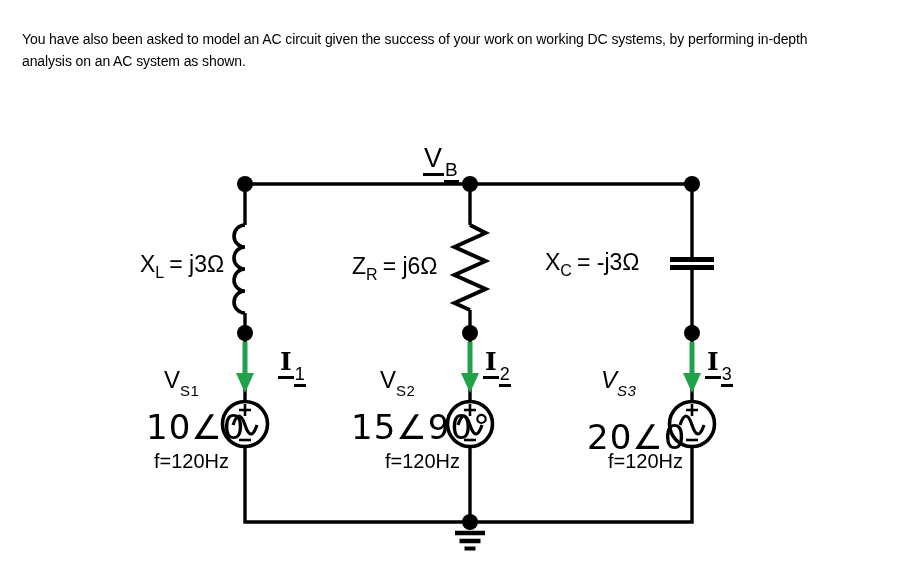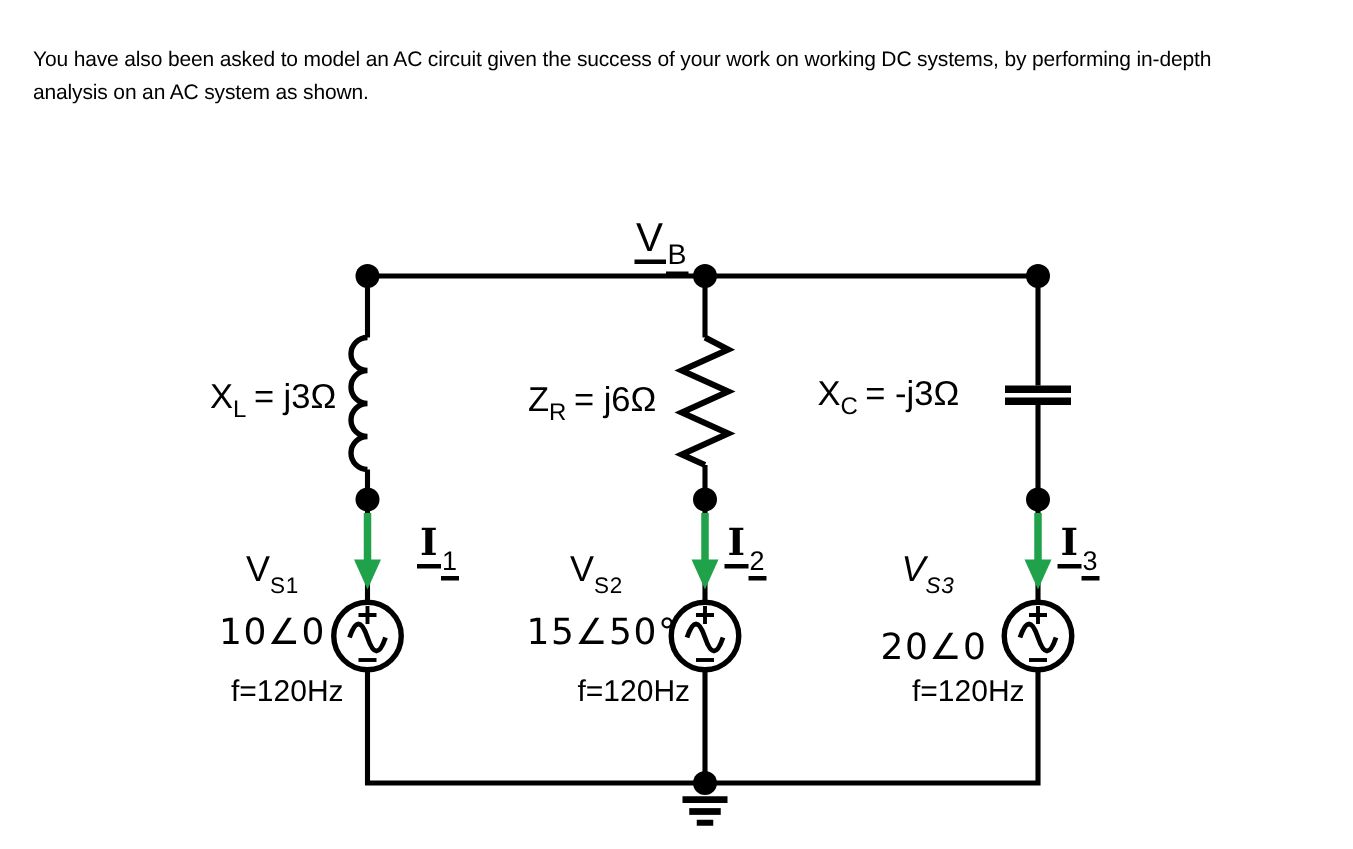--- a/index.html
+++ b/index.html
@@ -15,21 +15,21 @@
     font-size:14px;line-height:1.55;font-weight:500;letter-spacing:-0.1px;
   }
   
   #circuit-svg{left:0;top:0;width:902px;height:566px;}
   
   .comp-label{font-size:23px;white-space:nowrap;}
   .comp-label .sub{font-size:16px;position:relative;top:6px;}
   .comp-label .val{margin-left:5px;}
   .src-name{font-size:24px;white-space:nowrap;}
   .src-name .sub{font-size:15px;position:relative;top:8px;letter-spacing:0.5px;margin-top:35px;}
-  .phasor-val{font-size:24px;white-space:nowrap;font-family:"DejaVu Sans",sans-serif;letter-spacing:1px;}
+  .phasor-val{font-size:34px;white-space:nowrap;font-family:"DejaVu Sans",sans-serif;letter-spacing:1px;}
   .freq{font-size:20px;font-weight:500;white-space:nowrap;}
   
   .vb-base{font-size:27px;border-bottom:3px solid #000;padding:0 2px 0 1px;}
   .vb-sub{font-size:19px;border-bottom:3px solid #000;position:relative;top:9px;padding:0 1px;}
   
   .cur-base{font-family:"DejaVu Serif",serif;font-weight:700;font-size:25px;
             border-bottom:3px solid #000;padding:0 2px;}
   .cur-sub{font-size:18px;border-bottom:3px solid #000;position:relative;top:10px;padding:0 1px;}
 </style>
 </head>
@@ -132,18 +132,18 @@
   <span>V</span><span class="sub">S1</span>
 </div>
 <div class="abs src-name" style="left:380px;top:366px;text-align:center;">
   <span>V</span><span class="sub">S2</span>
 </div>
 <div class="abs src-name" style="left:601px;top:366px;font-style:italic;">
   <span>V</span><span class="sub">S3</span>
 </div>
 
 <div class="abs phasor-val" style="left:146px;top:407px;">10∠0</div>
-<div class="abs phasor-val" style="left:351px;top:407px;">15∠50°</div>
+<div class="abs phasor-val" style="left:351px;top:407px;">15∠90°</div>
 <div class="abs phasor-val" style="left:587px;top:417px;">20∠0</div>
 
 <div class="abs freq" style="left:154px;top:450px;">f=120Hz</div>
 <div class="abs freq" style="left:385px;top:450px;">f=120Hz</div>
 <div class="abs freq" style="left:608px;top:450px;">f=120Hz</div>
 
 </body></html>

